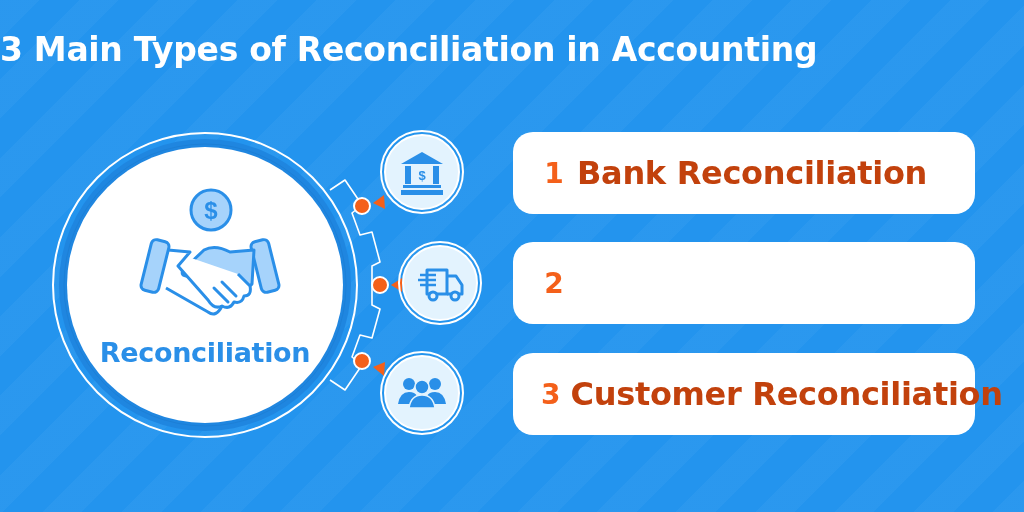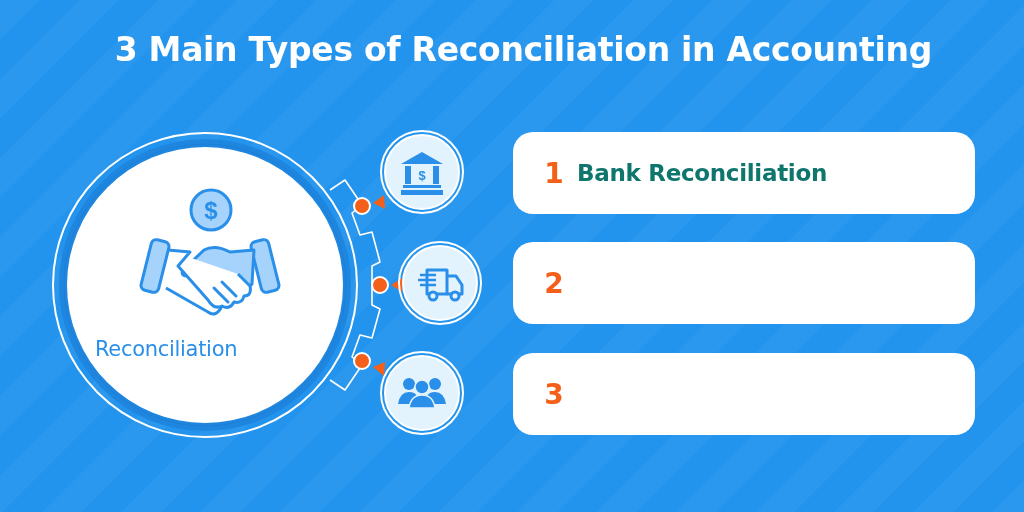--- a/index.html
+++ b/index.html
@@ -1,28 +1,28 @@
 <!DOCTYPE html>
 <html><head>
 <meta charset="utf-8">
 <style>
   html,body{margin:0;padding:0;}
   body{width:1024px;height:512px;overflow:hidden;position:relative;
     font-family:"DejaVu Sans","Liberation Sans",sans-serif;
     background:#2394ee;
     background-image:repeating-linear-gradient(135deg, rgba(255,255,255,0.035) 0px, rgba(255,255,255,0.035) 28px, rgba(0,0,0,0.0) 28px, rgba(0,0,0,0.0) 56px);
   }
-  .title{position:absolute;left:0;top:30px;width:932px;text-align:right;color:#fff;
+  .title{position:absolute;left:0;top:30px;width:932px;text-align:left;color:#fff;
     font-size:33px;font-weight:bold;letter-spacing:-0.3px;}
   .hub{position:absolute;}
   .card{position:absolute;left:513px;width:462px;height:82px;background:#fff;border-radius:20px;
     display:flex;align-items:center;}
   .card .num{color:#f4601a;font-weight:bold;font-size:28px;margin-left:28px;width:26px;text-align:center;}
-  .card .lbl{color:#0f766e;font-weight:bold;font-size:23px;margin-left:10px;white-space:nowrap;letter-spacing:-0.3px;}
-  .hub-label{position:absolute;left:95px;top:337px;width:220px;text-align:left;color:#2a8fe8;font-weight:normal;font-size:21px;letter-spacing:-0.3px;}
+  .card .lbl{color:#c2410c;font-weight:bold;font-size:32px;margin-left:10px;white-space:nowrap;letter-spacing:-0.3px;}
+  .hub-label{position:absolute;left:95px;top:337px;width:220px;text-align:center;color:#2a8fe8;font-weight:bold;font-size:27px;letter-spacing:-0.3px;}
 </style>
 </head>
 <body>
 
 <div class="title">3 Main Types of Reconciliation in Accounting</div>
 
 <svg class="hub" width="520" height="460" style="left:0;top:110px" viewBox="0 110 520 460">
 
   <circle cx="205" cy="285" r="152" fill="none" stroke="#ffffff" stroke-width="2"></circle>
 
@@ -101,13 +101,14 @@
 
 <div class="card" style="top:132px;">
   <span class="num">1</span>
   <span class="lbl">Bank Reconciliation</span>
 </div>
 <div class="card" style="top:242px;">
   <span class="num">2</span>
 </div>
 <div class="card" style="top:353px;">
   <span class="num">3</span>
+  <span class="lbl">Customer Reconciliation</span>
 </div>
 
 </body></html>

